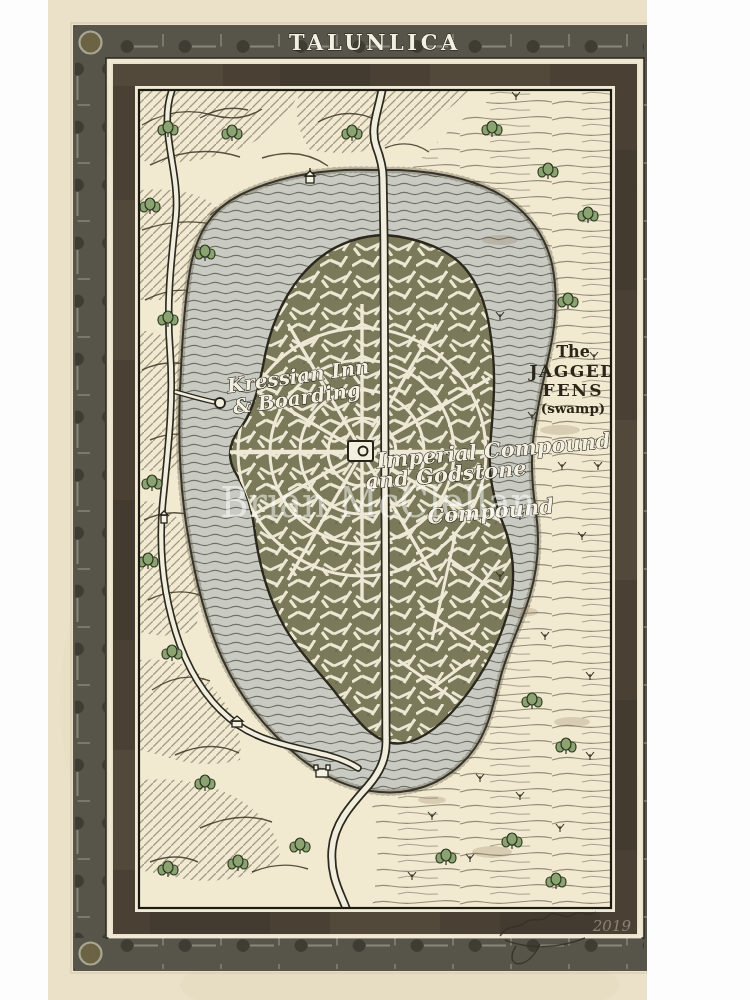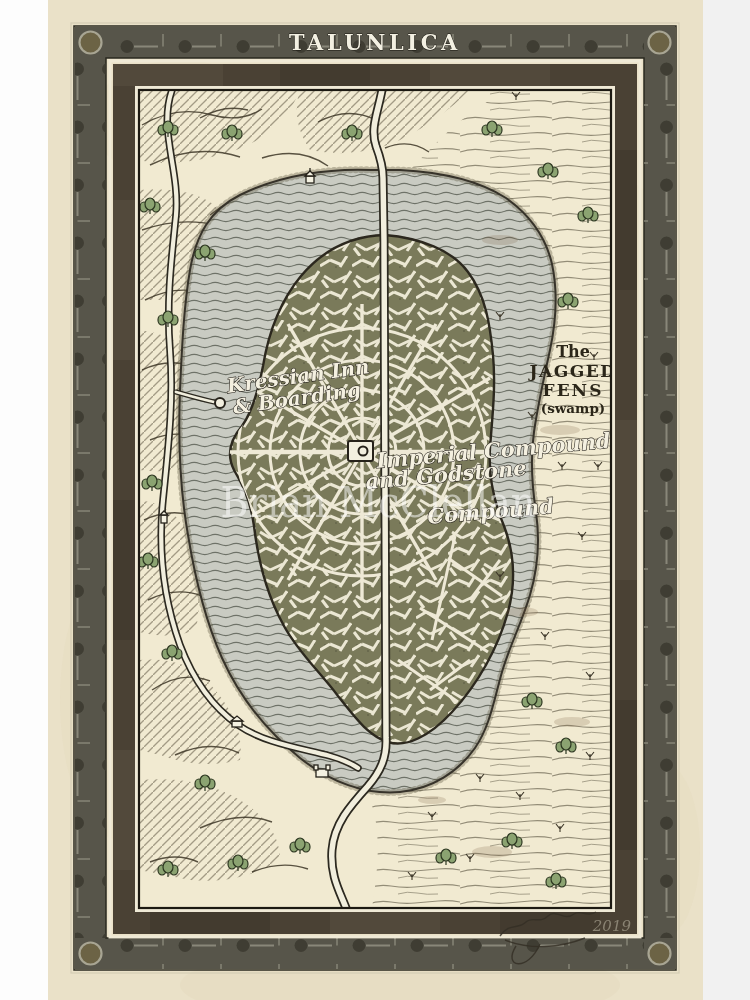--- a/index.html
+++ b/index.html
@@ -1,16 +1,16 @@
 <!DOCTYPE html>
 <html><head>
 <meta charset="utf-8">
 <style>
   html,body{margin:0;padding:0;background:#fdfdfd;}
-  #stage{position:relative;width:750px;height:1000px;overflow:hidden;background:#fdfdfd;}
+  #stage{position:relative;width:647px;height:1000px;overflow:hidden;background:#fdfdfd;}
   svg{display:block;}
   .title-text{font-family:"DejaVu Serif",serif;font-weight:bold;fill:#f3f0e2;letter-spacing:4px;
     stroke:#15130d;stroke-width:.9;paint-order:stroke;stroke-linejoin:round;}
   .script-label{font-family:"DejaVu Serif",serif;font-style:italic;font-weight:bold;fill:#f4f0e0;
     stroke:#26221c;stroke-width:1.15;paint-order:stroke;stroke-linejoin:round;}
   .fens-label{font-family:"DejaVu Serif",serif;fill:#2b2619;font-weight:bold;}
   .watermark-text{font-family:"DejaVu Serif",serif;fill:#ffffff;opacity:.52;}
   .year-text{font-family:"DejaVu Serif",serif;font-style:italic;fill:#8a8373;}
 </style>
 </head>

